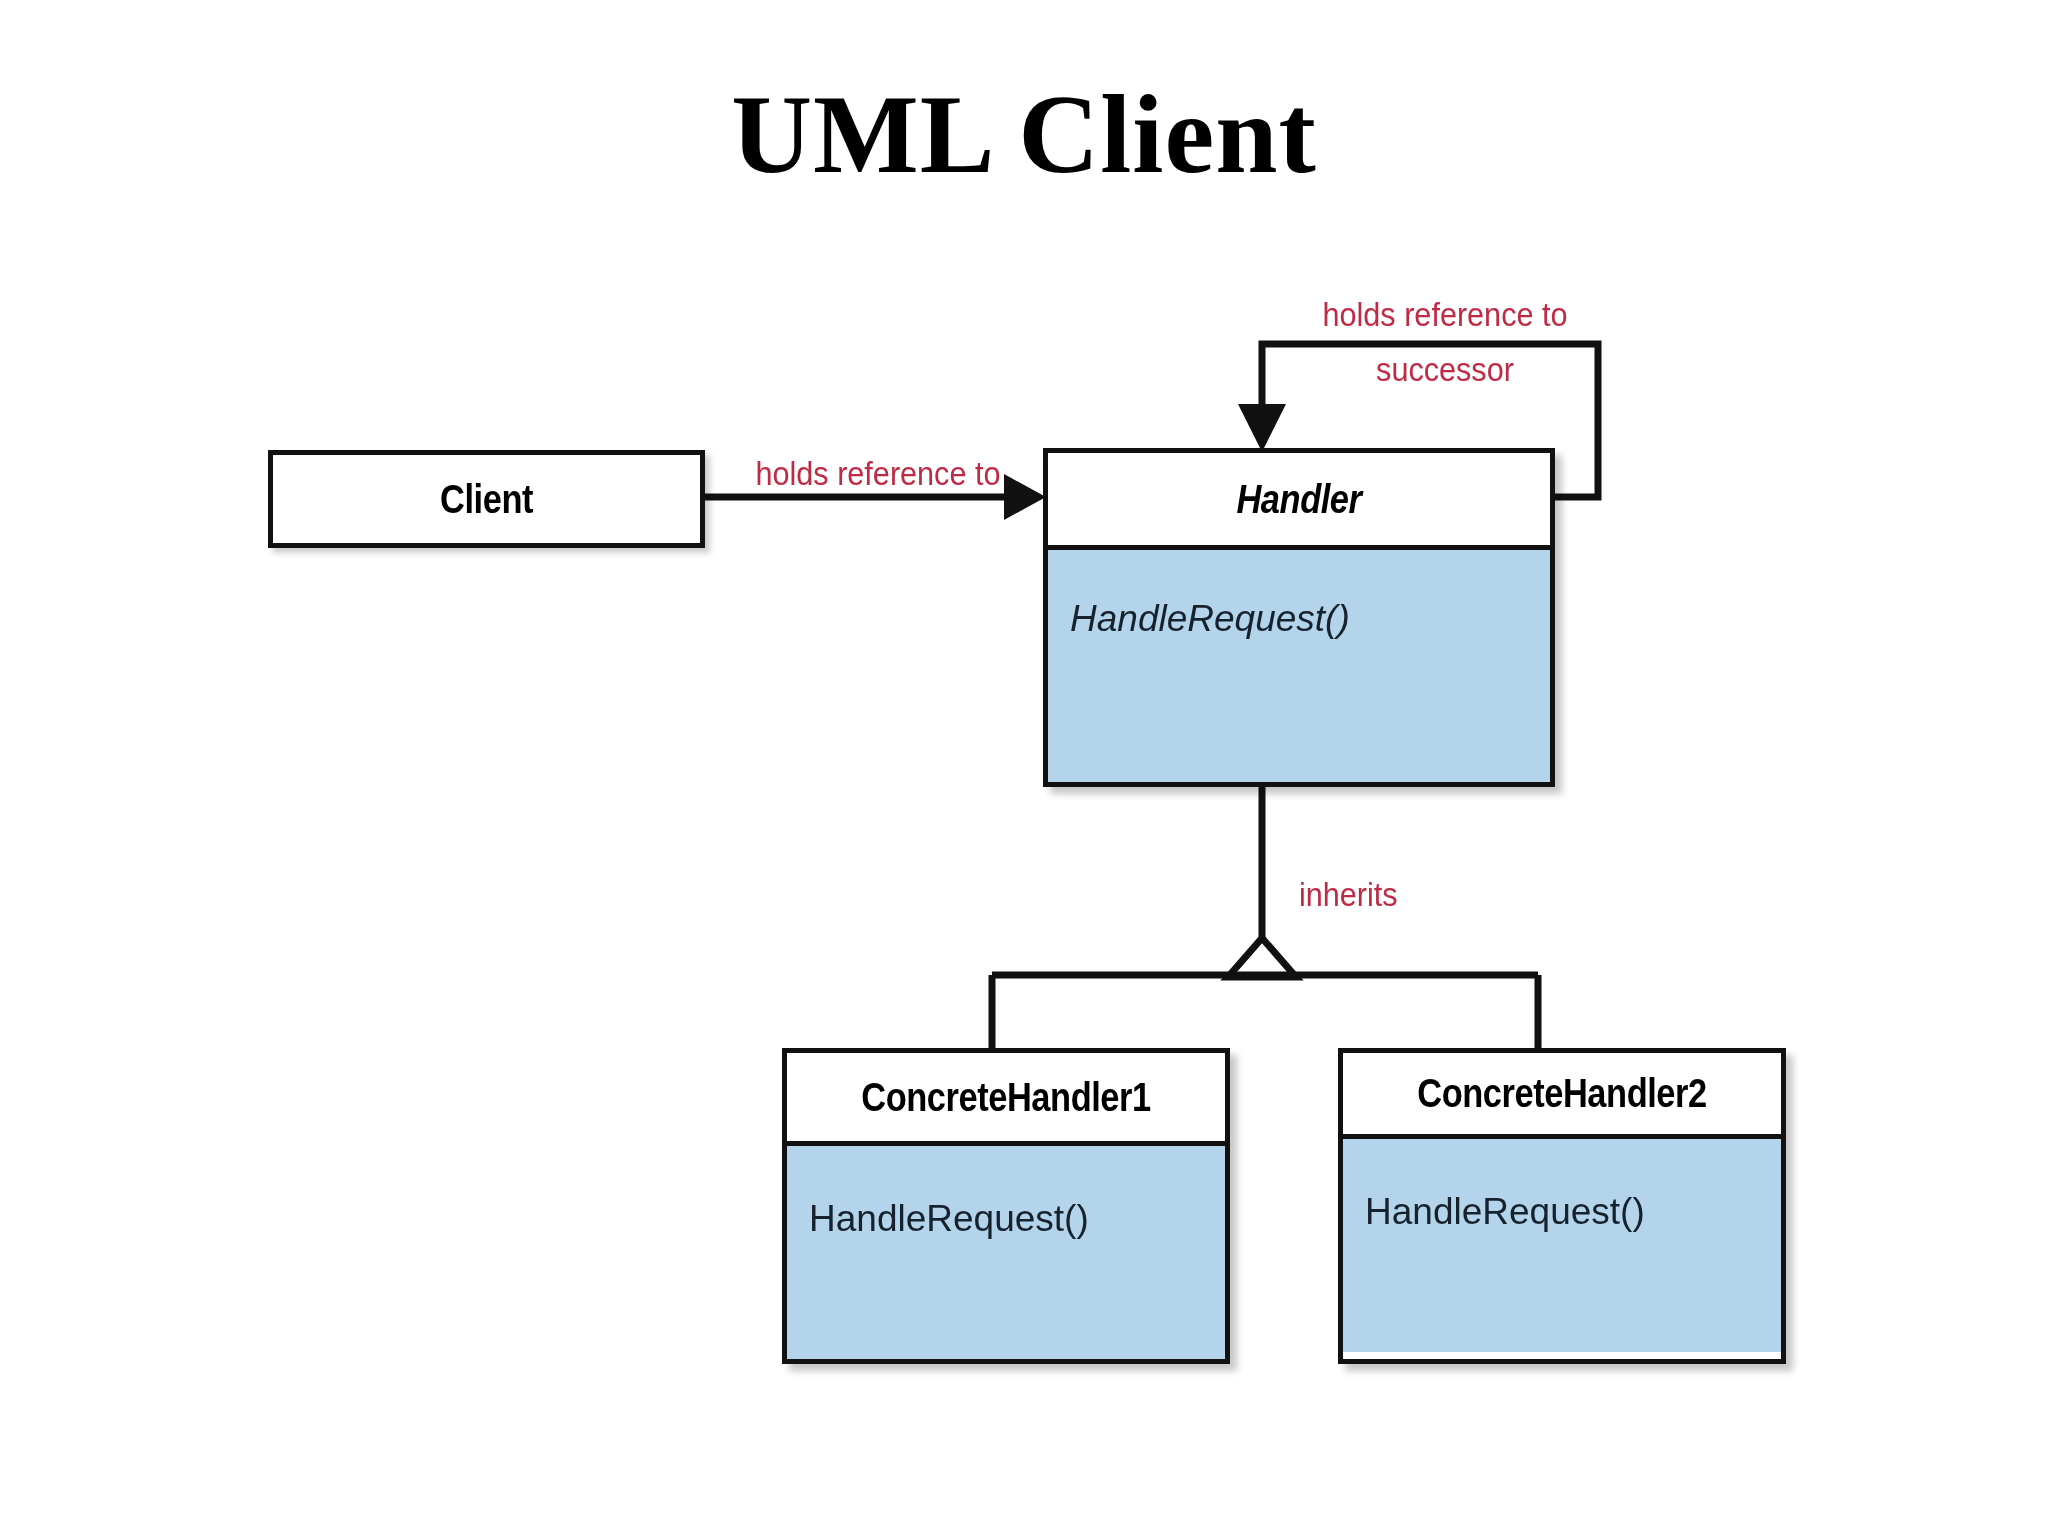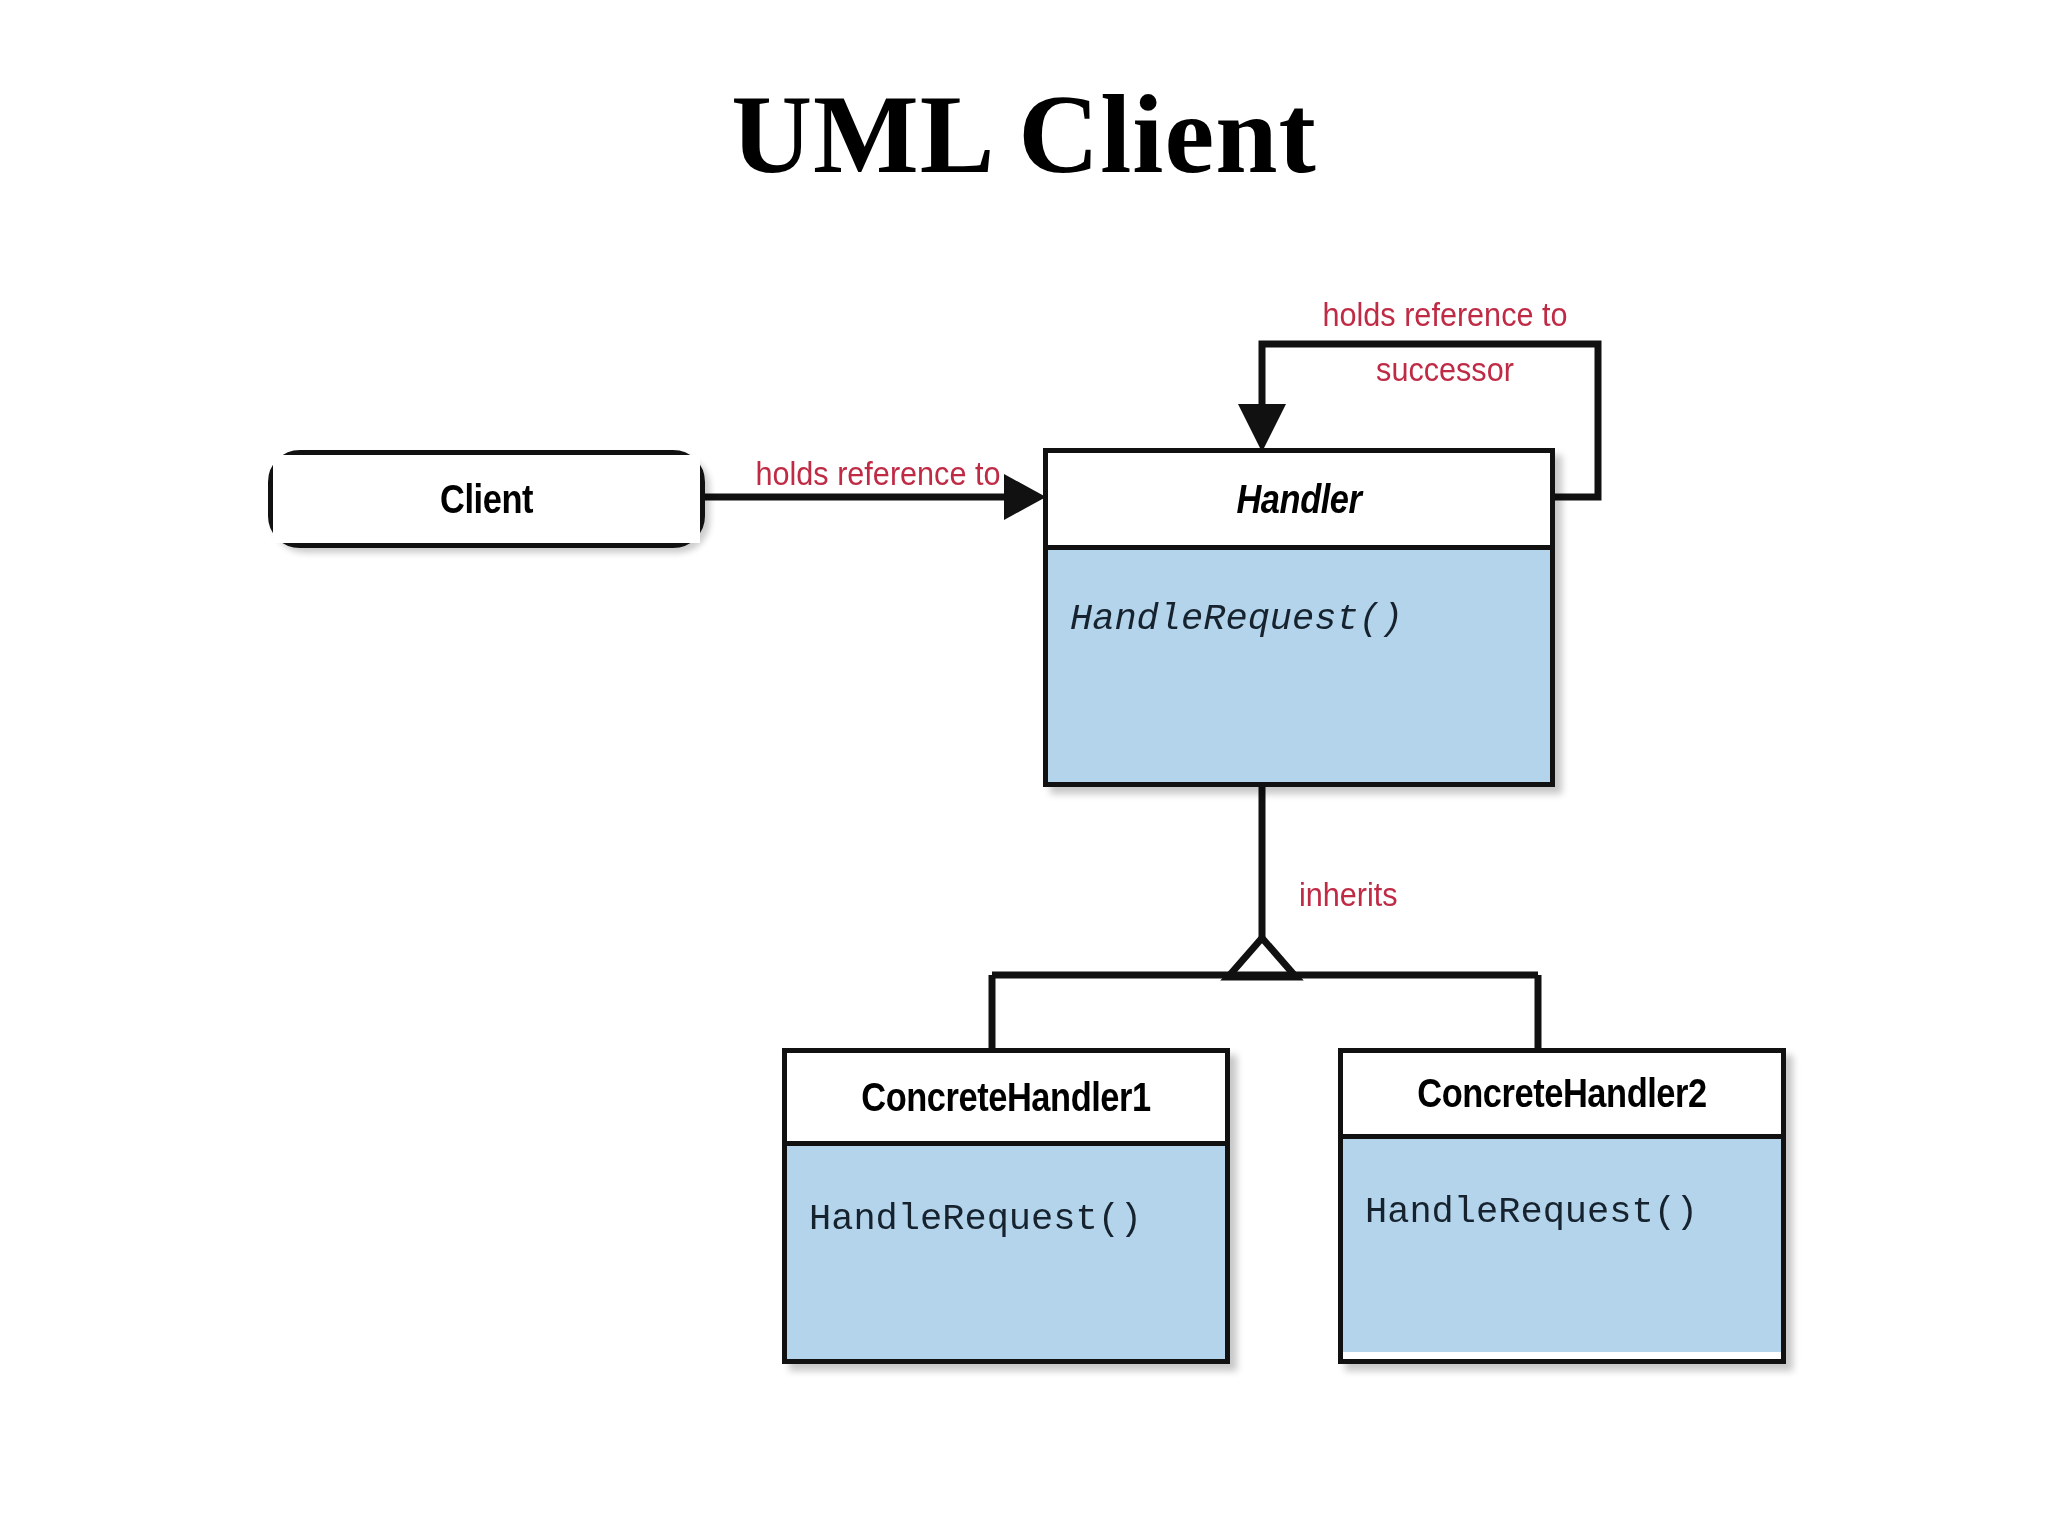--- a/index.html
+++ b/index.html
@@ -35,21 +35,20 @@
   
   .uml-class {
     position: absolute;
     box-sizing: border-box;
     border: 5px solid #111111;
     background: #ffffff;
     box-shadow: 7px 7px 7px rgba(0,0,0,0.22);
   }
   .uml-class.plain {
     box-shadow: 5px 5px 6px rgba(0,0,0,0.20);
-    border-radius: 32px;
   }
   .class-name {
     box-sizing: border-box;
     width: 100%;
     background: #ffffff;
     display: flex;
     align-items: center;
     justify-content: center;
     color: #000000;
     font-family: "Liberation Sans", sans-serif;
@@ -68,21 +67,21 @@
   }
   .class-name.italic {
     font-style: italic;
   }
   .class-ops {
     box-sizing: border-box;
     width: 100%;
     background: #b3d4eb;
     border-top: 5px solid #111111;
     color: #16232e;
-    font-family: Liberation Mono, monospace;
+    font-family: Liberation Sans, sans-serif;
     font-size: 37px;
     padding-left: 22px;
     display: flex;
     align-items: flex-start;
   }
   .class-ops .op-text {
     display: block;
   }
   .class-ops.italic .op-text {
     font-style: italic;

